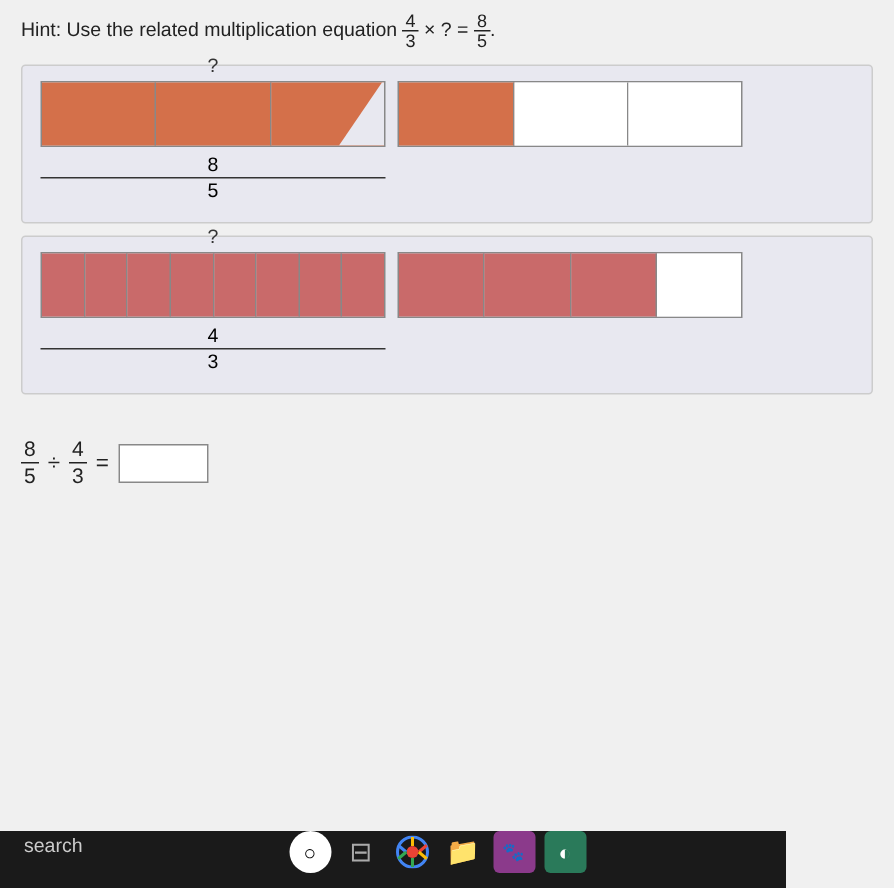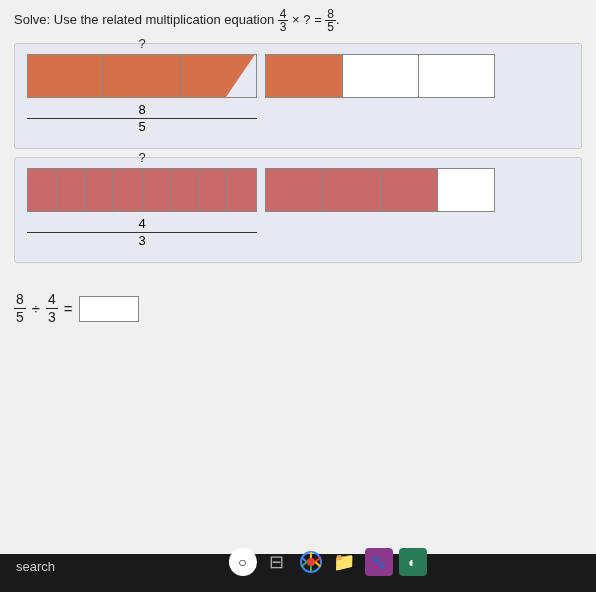--- a/index.html
+++ b/index.html
@@ -192,26 +192,26 @@
       height: 26px;
       background: white;
       display: inline-block;
     }
 
     
     .taskbar {
       position: absolute;
       bottom: 0;
       left: 0;
-      width: 596px;
+      width: 524px;
       height: 38px;
       background: #1a1a1a;
       display: flex;
-      align-items: flex-end;
-      padding: 16px 8px;
+      align-items: flex-start;
+      padding: 0 8px;
       gap: 4px;
     }
 
     .taskbar-search {
       color: #ccc;
       font-size: 13px;
       padding: 2px 8px;
       flex: 0 0 auto;
     }
 
@@ -276,21 +276,21 @@
       font-size: 13px;
       line-height: 1.2;
     }
   </style>
 </head>
 <body>
 
 <div class="main-content">
 
   <div class="hint-text">
-    <span>Solve: Use the related multiplication equation</span>
+    <span>Hint: Use the related multiplication equation</span>
     <span class="fraction">
       <span class="numerator">4</span>
       <span class="denominator">3</span>
     </span>
     <span>× ? =</span>
     <span class="fraction">
       <span class="numerator">8</span>
       <span class="denominator">5</span>
     </span>.
   </div>

